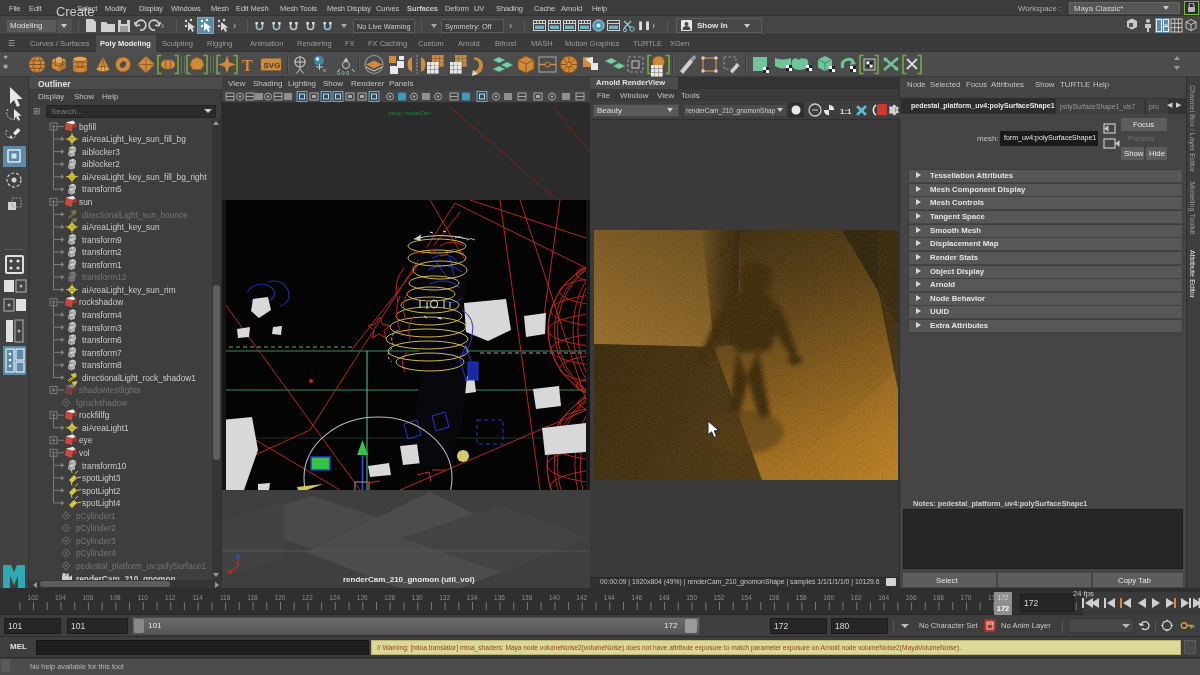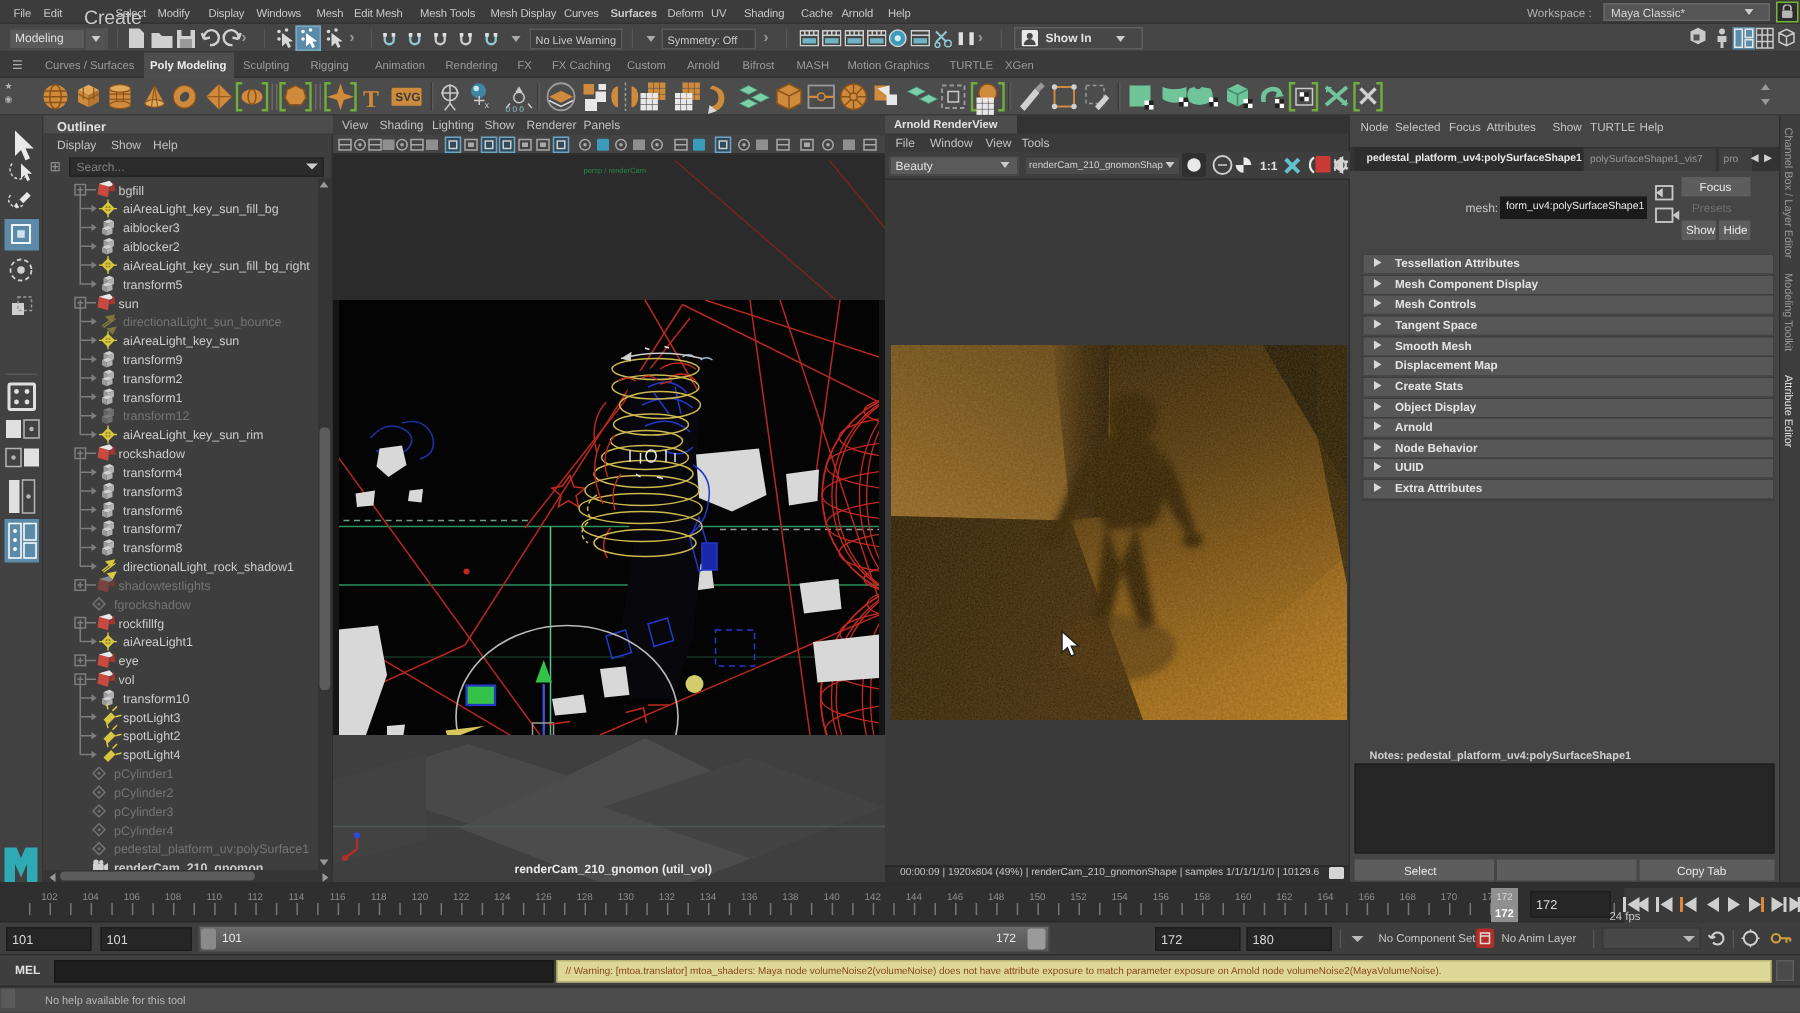--- a/index.html
+++ b/index.html
@@ -1117,21 +1117,21 @@
 <div class="ab" style="left:916px;top:213px;width:0;height:0;border-top:3.5px solid transparent;border-bottom:3.5px solid transparent;border-left:5px solid #d8d8d8;"></div>
 <div class="txt" style="left:930px;top:212px;font-size:7.8px;color:#e4e4e4;font-weight:bold;">Tangent Space</div>
 <div class="ab" style="left:908px;top:224px;width:275px;height:13px;background:#575757;border:1px solid #3e3e3e;border-bottom:none;"></div>
 <div class="ab" style="left:916px;top:227px;width:0;height:0;border-top:3.5px solid transparent;border-bottom:3.5px solid transparent;border-left:5px solid #d8d8d8;"></div>
 <div class="txt" style="left:930px;top:226px;font-size:7.8px;color:#e4e4e4;font-weight:bold;">Smooth Mesh</div>
 <div class="ab" style="left:908px;top:237px;width:275px;height:13px;background:#575757;border:1px solid #3e3e3e;border-bottom:none;"></div>
 <div class="ab" style="left:916px;top:240px;width:0;height:0;border-top:3.5px solid transparent;border-bottom:3.5px solid transparent;border-left:5px solid #d8d8d8;"></div>
 <div class="txt" style="left:930px;top:239px;font-size:7.8px;color:#e4e4e4;font-weight:bold;">Displacement Map</div>
 <div class="ab" style="left:908px;top:251px;width:275px;height:13px;background:#575757;border:1px solid #3e3e3e;border-bottom:none;"></div>
 <div class="ab" style="left:916px;top:254px;width:0;height:0;border-top:3.5px solid transparent;border-bottom:3.5px solid transparent;border-left:5px solid #d8d8d8;"></div>
-<div class="txt" style="left:930px;top:253px;font-size:7.8px;color:#e4e4e4;font-weight:bold;">Create Stats</div>
+<div class="txt" style="left:930px;top:253px;font-size:7.8px;color:#e4e4e4;font-weight:bold;">Render Stats</div>
 <div class="ab" style="left:908px;top:265px;width:275px;height:13px;background:#575757;border:1px solid #3e3e3e;border-bottom:none;"></div>
 <div class="ab" style="left:916px;top:268px;width:0;height:0;border-top:3.5px solid transparent;border-bottom:3.5px solid transparent;border-left:5px solid #d8d8d8;"></div>
 <div class="txt" style="left:930px;top:267px;font-size:7.8px;color:#e4e4e4;font-weight:bold;">Object Display</div>
 <div class="ab" style="left:908px;top:278px;width:275px;height:13px;background:#575757;border:1px solid #3e3e3e;border-bottom:none;"></div>
 <div class="ab" style="left:916px;top:281px;width:0;height:0;border-top:3.5px solid transparent;border-bottom:3.5px solid transparent;border-left:5px solid #d8d8d8;"></div>
 <div class="txt" style="left:930px;top:280px;font-size:7.8px;color:#e4e4e4;font-weight:bold;">Arnold</div>
 <div class="ab" style="left:908px;top:292px;width:275px;height:13px;background:#575757;border:1px solid #3e3e3e;border-bottom:none;"></div>
 <div class="ab" style="left:916px;top:295px;width:0;height:0;border-top:3.5px solid transparent;border-bottom:3.5px solid transparent;border-left:5px solid #d8d8d8;"></div>
 <div class="txt" style="left:930px;top:294px;font-size:7.8px;color:#e4e4e4;font-weight:bold;">Node Behavior</div>
 <div class="ab" style="left:908px;top:305px;width:275px;height:13px;background:#575757;border:1px solid #3e3e3e;border-bottom:none;"></div>
@@ -1303,30 +1303,30 @@
 <div class="ab" style="left:134px;top:619px;width:10px;height:14px;background:#8a8a8a;border-radius:2px;"></div>
 <div class="txt" style="left:148px;top:621px;font-size:8px;color:#e8e8e8;">101</div>
 <div class="txt" style="left:664px;top:621px;font-size:8px;color:#e8e8e8;">172</div>
 <div class="ab" style="left:685px;top:619px;width:12px;height:14px;background:#9a9a9a;border-radius:2px;"></div>
 <div class="ab" style="left:770px;top:618px;width:57px;height:16px;background:#262626;border:1px solid #1c1c1c;"></div>
 <div class="txt" style="left:774px;top:621px;font-size:8.5px;color:#d8d8d8;">172</div>
 <div class="ab" style="left:831px;top:618px;width:57px;height:16px;background:#262626;border:1px solid #1c1c1c;"></div>
 <div class="txt" style="left:835px;top:621px;font-size:8.5px;color:#d8d8d8;">180</div>
 <div class="ab" style="left:893px;top:620px;width:1px;height:12px;background:#2c2c2c;border-right:1px solid #575757;"></div>
 <div class="ab" style="left:901px;top:624px;width:0;height:0;border-left:4px solid transparent;border-right:4px solid transparent;border-top:4.5px solid #bbb;"></div>
-<div class="txt" style="left:919px;top:621px;font-size:7.6px;color:#c9c9c9;">No Component Set</div>
+<div class="txt" style="left:919px;top:621px;font-size:7.6px;color:#c9c9c9;">No Character Set</div>
 <div class="ab" style="left:984px;top:619px;width:12px;height:13px;background:#b03028;border-radius:2px;"></div>
 <svg class="ab" style="left:986px;top:621px;" width="8" height="9" viewBox="0 0 8 9">
     <rect x="1" y="1" width="6" height="7" fill="none" stroke="#e8d8d8"></rect>
     <path d="M1 3 h6" stroke="#e8d8d8"></path>
   </svg>
 <div class="txt" style="left:1001px;top:621px;font-size:7.6px;color:#c9c9c9;">No Anim Layer</div>
 <div class="ab" style="left:1062px;top:620px;width:1px;height:12px;background:#2c2c2c;border-right:1px solid #575757;"></div>
 <div class="ab" style="left:1068px;top:618px;width:66px;height:15px;background:#474747;border:1px solid #383838;"></div>
-<div class="txt" style="left:1073px;top:589px;font-size:7.6px;color:#c9c9c9;margin-top:17px;">24 fps</div>
+<div class="txt" style="left:1073px;top:589px;font-size:7.6px;color:#c9c9c9;">24 fps</div>
 <div class="ab" style="left:1122px;top:624px;width:0;height:0;border-left:4px solid transparent;border-right:4px solid transparent;border-top:4.5px solid #bbb;"></div>
 <svg class="ab" style="left:1138px;top:619px;" width="14" height="13" viewBox="0 0 14 13">
     <path d="M3 6.5 a4 4 0 1 1 1 2.8 M3 6.5 l-2 -2 M3 6.5 l2.5 -1" stroke="#d0d0d0" fill="none" stroke-width="1.4"></path>
   </svg>
 <div class="ab" style="left:1155px;top:620px;width:1px;height:12px;background:#2c2c2c;border-right:1px solid #575757;"></div>
 <svg class="ab" style="left:1160px;top:619px;" width="14" height="13" viewBox="0 0 14 13">
     <circle cx="7" cy="6.5" r="4.5" fill="none" stroke="#d0d0d0" stroke-width="1.3"></circle>
     <path d="M7 2 v-1.5 M7 11 v1.5 M2.5 6.5 H1 M13 6.5 h-1.5" stroke="#d0d0d0"></path>
   </svg>
 <svg class="ab" style="left:1180px;top:619px;" width="16" height="13" viewBox="0 0 16 13">

